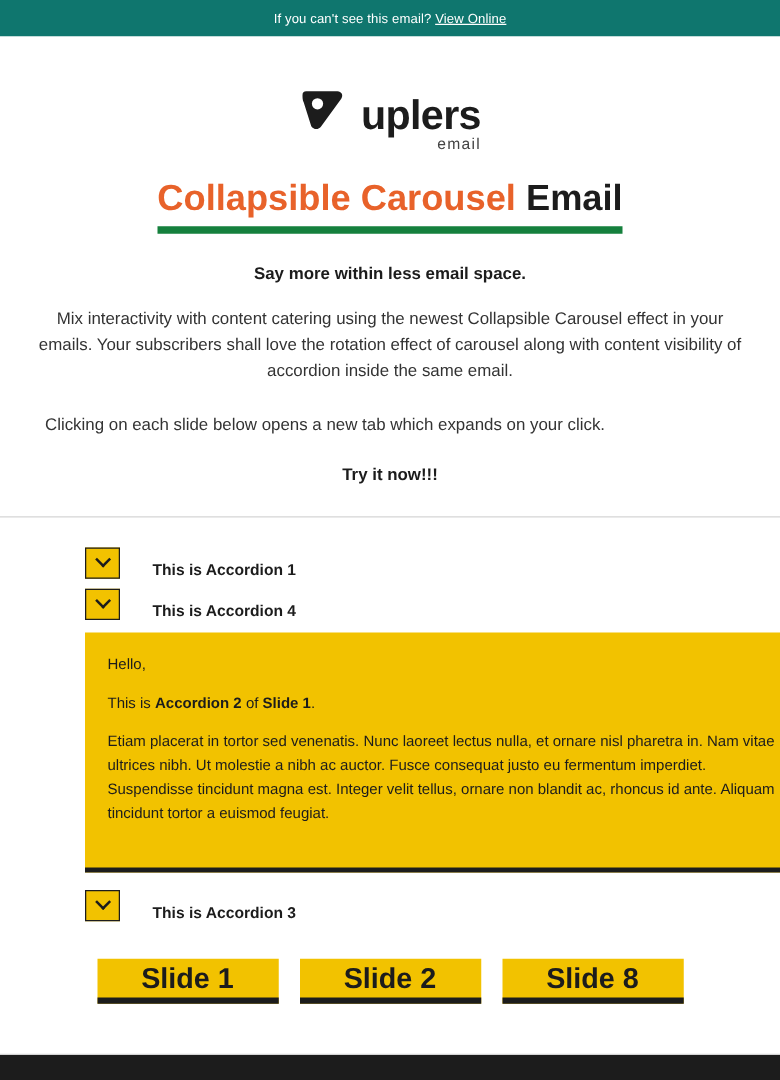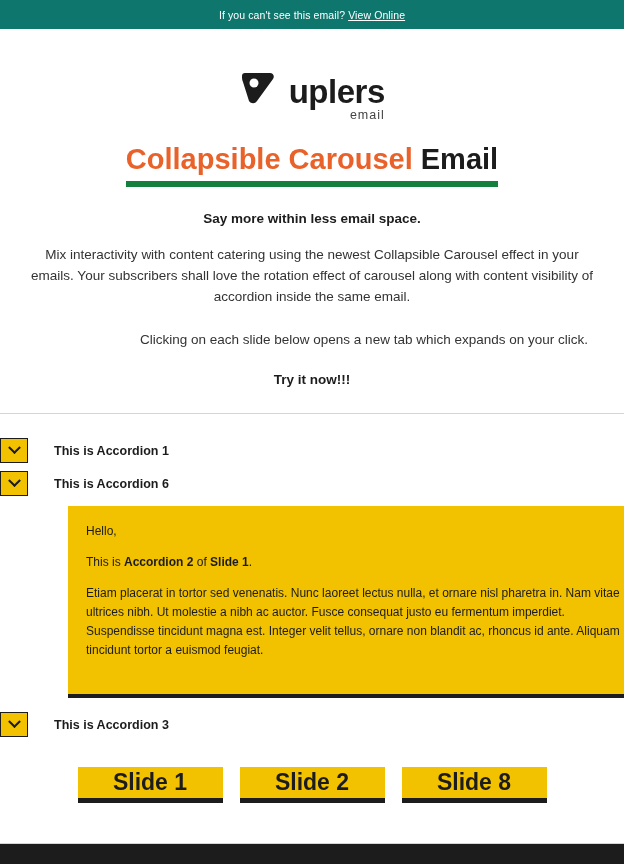--- a/index.html
+++ b/index.html
@@ -97,21 +97,21 @@
     padding: 24px 40px 0 40px;
   }
   .body-copy {
     text-align: center;
     font-size: 13.5px;
     line-height: 21px;
     color: #333333;
     padding: 18px 26px 0 26px;
   }
   .body-copy2 {
-    text-align: right;
+    text-align: left;
     font-size: 13.5px;
     line-height: 21px;
     color: #333333;
     padding: 22px 36px 0 36px;
   }
   .tryit {
     text-align: center;
     font-size: 13.5px;
     font-weight: bold;
     color: #1c1c1c;
@@ -123,22 +123,23 @@
     background: #d5d5d5;
     width: 100%;
   }
 
   
   .accordion-section {
     padding: 24px 0 14px 0;
   }
   .acc-row {
     display: flex;
-    align-items: center;
+    align-items: flex-end;
     margin: 0 0 8px 0;
+    padding-left: 68px;
   }
   .acc-toggle {
     width: 28px;
     height: 25px;
     background: #f2c200;
     border: 1px solid #1c1c1c;
     display: flex;
     align-items: center;
     justify-content: center;
     flex: none;
@@ -274,21 +275,21 @@
       <span class="acc-toggle">
           <span class="chev"></span>
         </span>
       <span class="acc-label">This is Accordion 1</span>
     </div>
 
     <div class="acc-row">
       <span class="acc-toggle">
           <span class="chev"></span>
         </span>
-      <span class="acc-label">This is Accordion 6</span>
+      <span class="acc-label">This is Accordion 4</span>
     </div>
 
     <div class="acc-panel">
       <p>Hello,</p>
       <p><span>This is </span><b>Accordion 2</b><span> of </span><b>Slide 1</b><span>.</span></p>
       <p class="last">Etiam placerat in tortor sed venenatis. Nunc laoreet lectus nulla, et ornare nisl pharetra in. Nam vitae ultrices nibh. Ut molestie a nibh ac auctor. Fusce consequat justo eu fermentum imperdiet. Suspendisse tincidunt magna est. Integer velit tellus, ornare non blandit ac, rhoncus id ante. Aliquam tincidunt tortor a euismod feugiat.</p>
     </div>
 
     <div class="acc-gap"></div>
 

